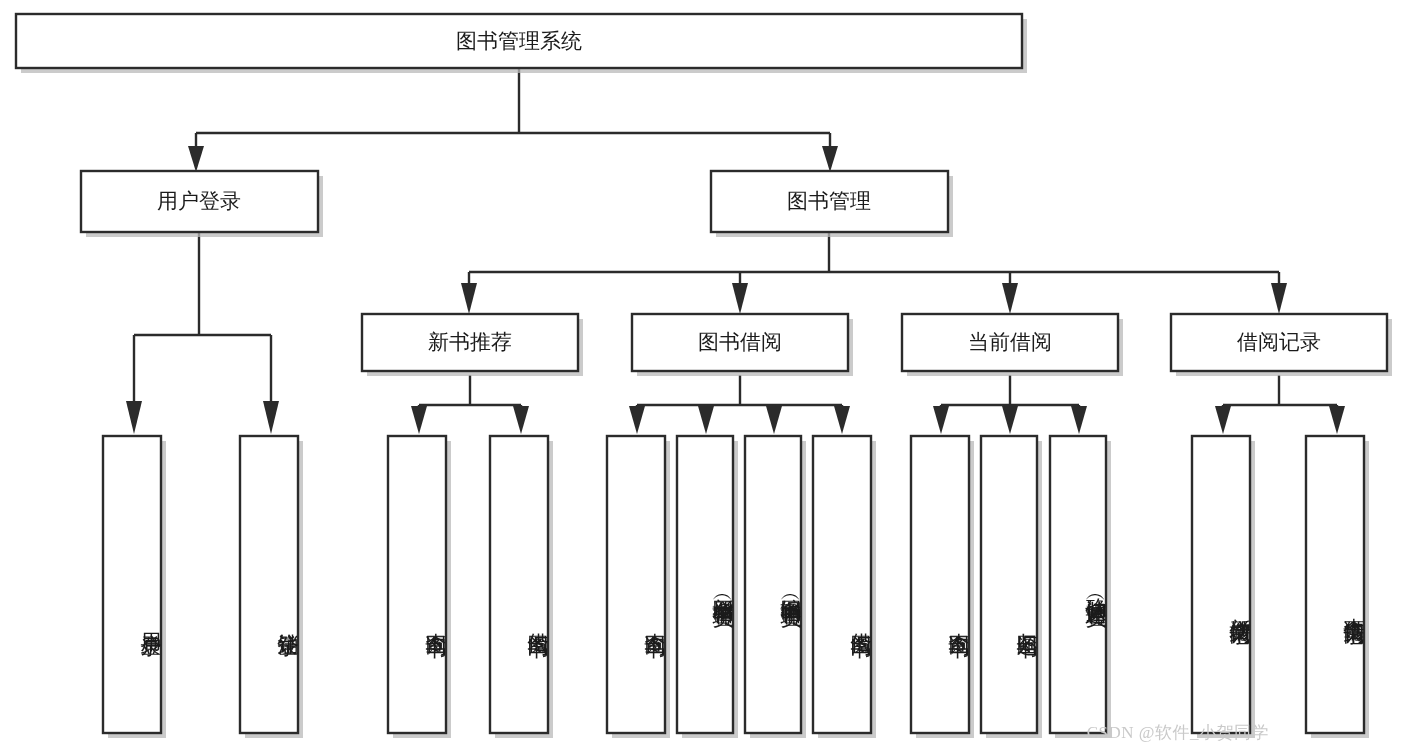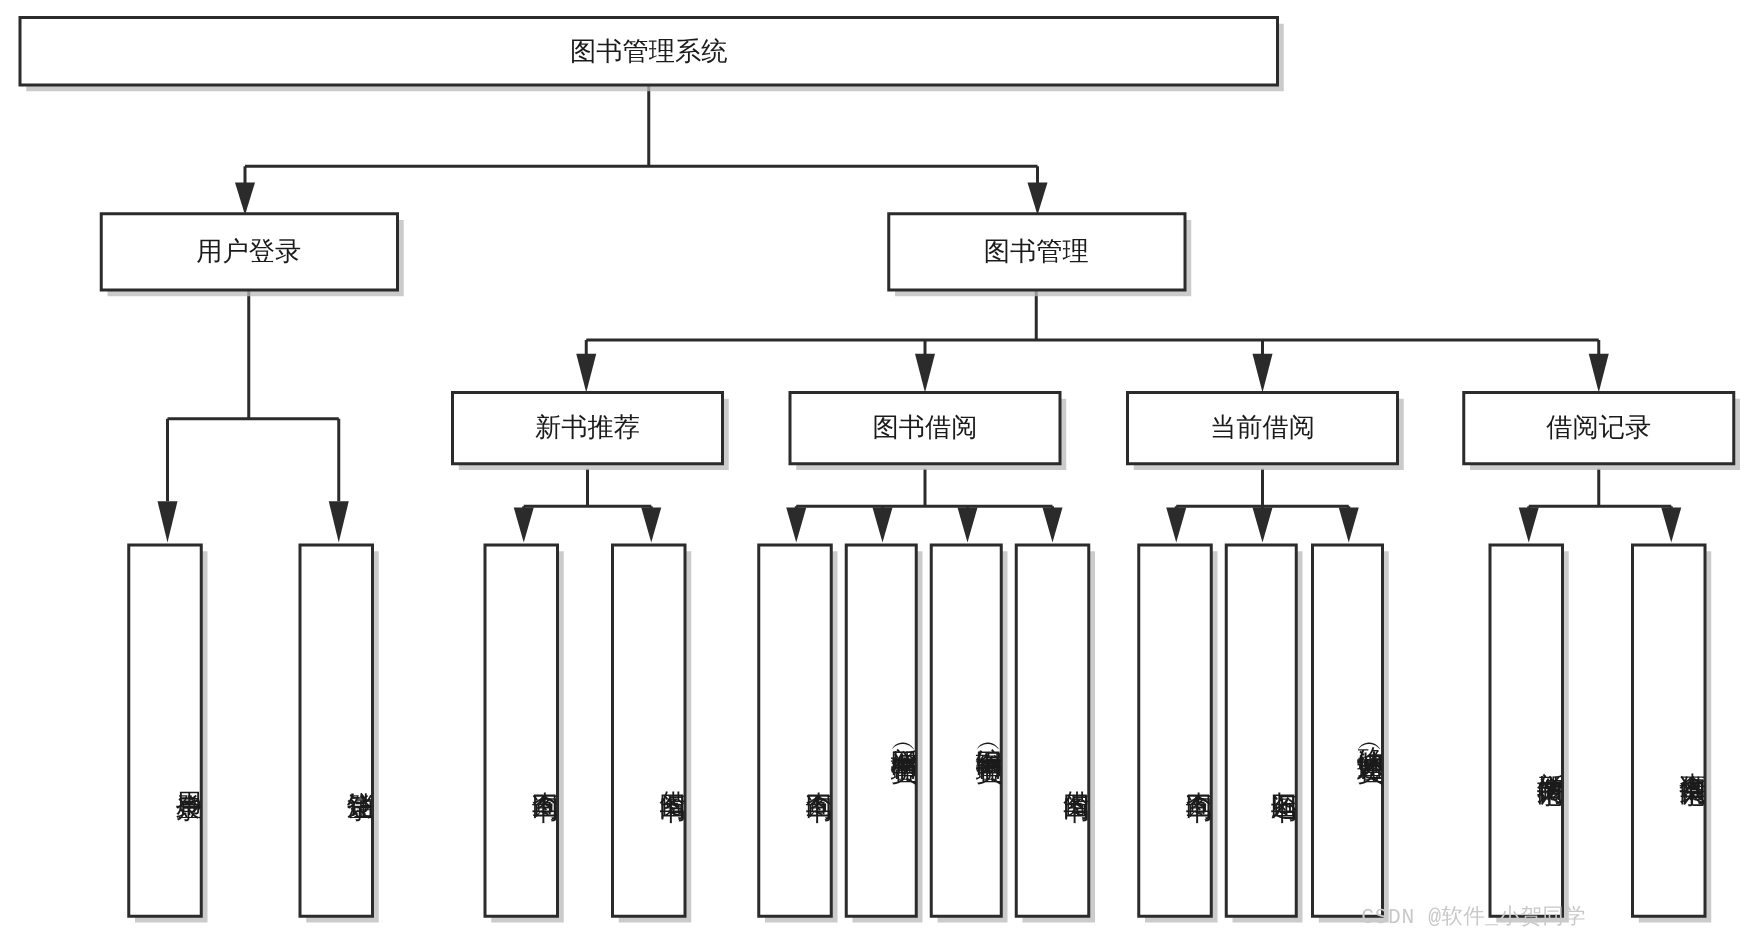--- a/index.html
+++ b/index.html
@@ -66,21 +66,21 @@
     white-space: nowrap;
     display: flex;
     align-items: flex-start;
     justify-content: center;
     pointer-events: none;
   }
   .watermark {
     position: absolute;
     right: 8px;
     bottom: 3px;
-    font-family: Liberation Mono, monospace;
+    font-family: Liberation Serif, serif;
     font-size: 17px;
     color: #c9c9c9;
     letter-spacing: 0.5px;
     white-space: nowrap;
   }
 </style>
 </head>
 <body>
 
 <div id="diagram-root">

